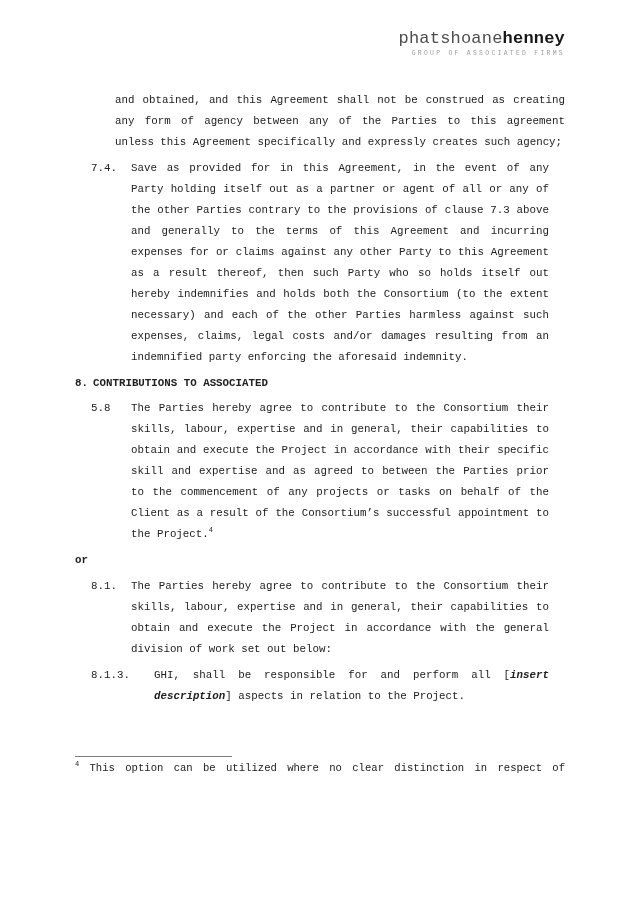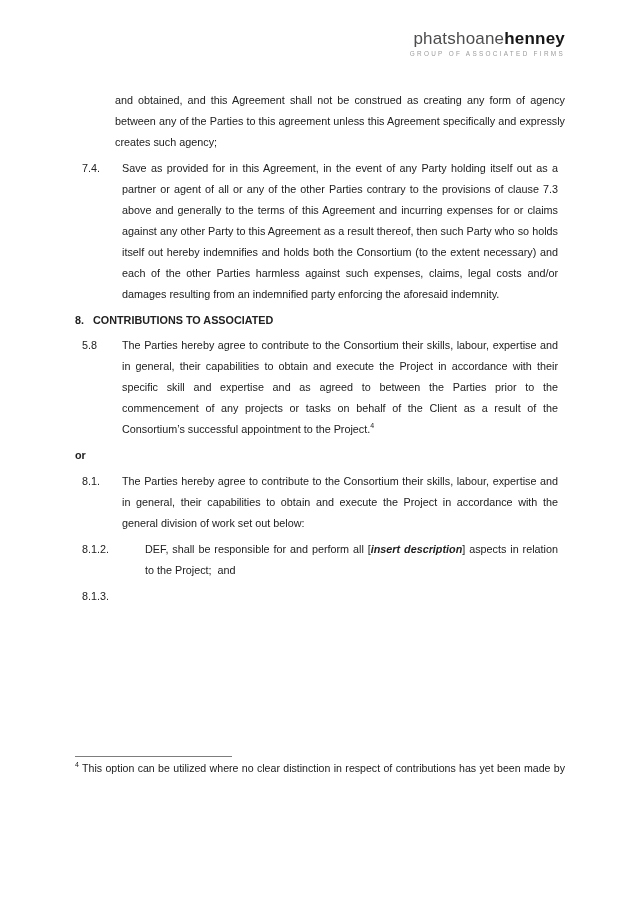--- a/index.html
+++ b/index.html
@@ -1,37 +1,37 @@
 <!DOCTYPE html>
 <html><head>
 <meta charset="utf-8">
 <style>
   html, body { margin: 0; padding: 0; background: #ffffff; }
   .page {
     position: relative;
     width: 636px;
     height: 776px;
     background: #ffffff;
-    font-family: Liberation Sans, sans-serif;
+    font-family: Liberation Mono, monospace;
     font-size: 10.8px;
     line-height: 21px;
     color: #212121;
     overflow: hidden;
   }
 
   
   .logo-block { position: absolute; top: 30px; right: 71px; text-align: right; }
   .logo-name { font-size: 17px; line-height: 18px; color: #4d4d4f; letter-spacing: 0.2px; }
   .logo-name .logo-bold { font-weight: bold; color: #171717; }
   .logo-tagline { font-size: 6.4px; line-height: 8px; letter-spacing: 2.3px; color: #9b9b9b; margin-top: 2px; white-space: nowrap; }
 
   
   .content { position: absolute; top: 90px; left: 75px; width: 490px; }
   .para-cont { margin: 0 0 5px; padding-left: 40px; text-align: justify; }
-  .clause { position: relative; margin: 0 7px 5px; padding-left: 40px; }
+  .clause { position: relative; margin: 0 16px 5px; padding-left: 40px; }
   .clause.sub { padding-left: 63px; }
   .clause .num { position: absolute; left: 0; top: 0; }
   .ctext { margin: 0; text-align: justify; }
   .heading { position: relative; margin: 4px 0 4px; padding-left: 18px; font-weight: bold; }
   .heading .num { position: absolute; left: 0; top: 0; }
   .or-line { margin: 0 0 5px; text-align: left; font-weight: bold; }
   .bi { font-weight: bold; font-style: italic; }
   sup.fn-ref { font-size: 7px; vertical-align: super; line-height: 0; }
 
   
@@ -74,27 +74,24 @@
     </div>
 
     <p class="or-line">or</p>
 
     <div class="clause">
       <span class="num">8.1.</span>
       <p class="ctext">The Parties hereby agree to contribute to the Consortium their skills, labour, expertise and in general, their capabilities to obtain and execute the Project in accordance with the general division of work set out below:</p>
     </div>
 
 
-    <div class="clause sub">
-      <span class="num">8.1.2.</span>
-      <p class="ctext"><span>DEF, shall be responsible for and perform all [</span><span class="bi">insert description</span><span>] aspects in relation to the Project;&nbsp; and</span></p>
-    </div>
 
     <div class="clause sub">
       <span class="num">8.1.3.</span>
+      <p class="ctext"><span>GHI, shall be responsible for and perform all [</span><span class="bi">insert description</span><span>] aspects in relation to the Project.</span></p>
     </div>
 
 
   </main>
 
   <div class="footnote-block">
     <div class="fn-rule"></div>
     <p class="fn-text"><sup>4</sup><span> This option can be utilized where no clear distinction in respect of contributions has yet been made by the Parties. Alternatively, a detailed Schedule can be included referencing the responsibilities of the respective Parties. Such Schedule may included the bid propels of the Parties if such is sufficient to differentiate the contributions of the Parties.</span></p>
   </div>
 

